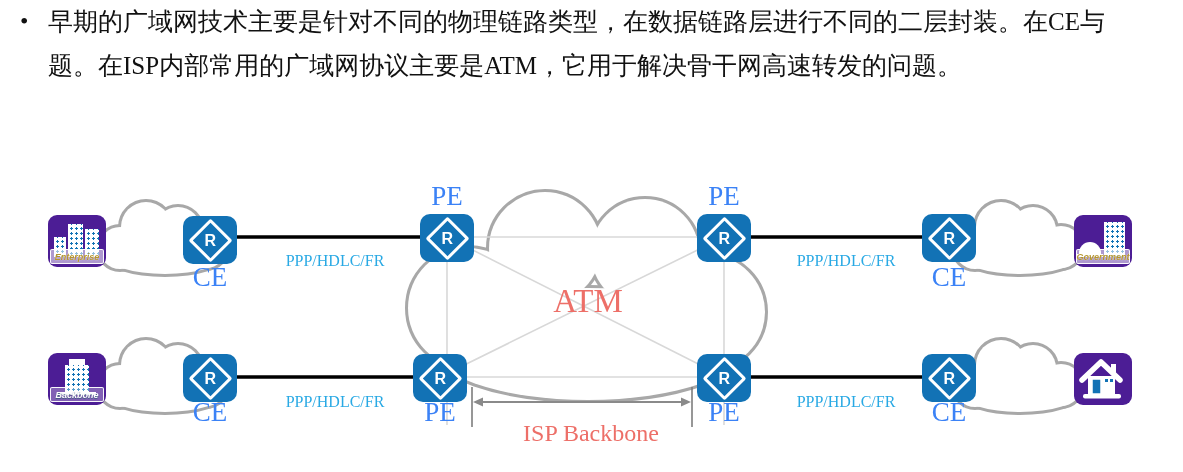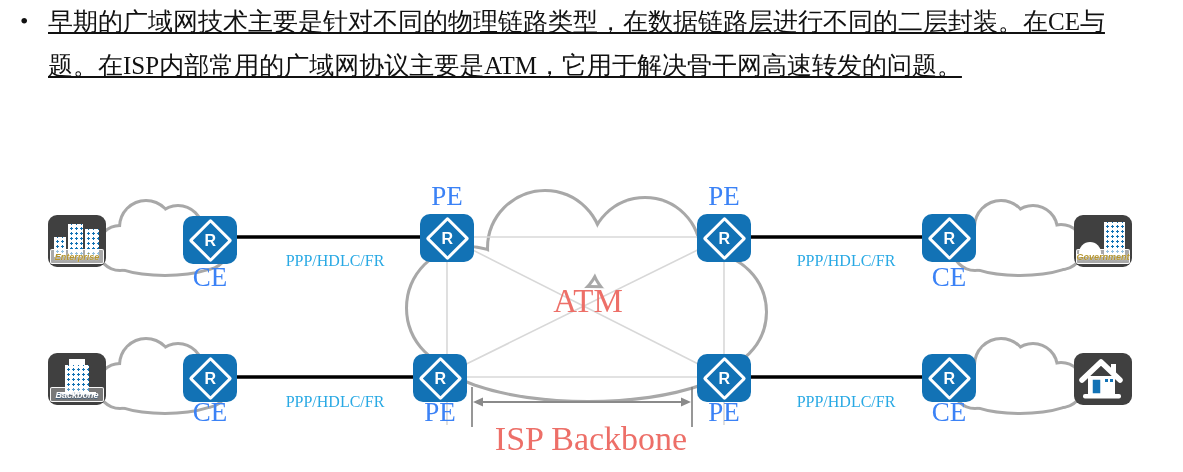--- a/index.html
+++ b/index.html
@@ -2,48 +2,48 @@
 <html><head>
 <meta charset="utf-8">
 <style>
   html,body{margin:0;padding:0;background:#fff;}
   .page{position:relative;width:1183px;height:472px;background:#fff;overflow:hidden;
         font-family:"Liberation Serif","DejaVu Serif",serif;}
   
   .para-bullet{position:absolute;left:20px;top:8px;font-size:24px;color:#111;}
   .para-lines{position:absolute;left:48px;top:0;width:1120px;color:#111;
               font-size:25px;line-height:44px;}
-  .para-line{white-space:nowrap;text-decoration:underline;}
+  .para-line{white-space:nowrap;}
   
   .svglayer{position:absolute;left:0;top:0;}
   
   .router{position:absolute;width:54px;height:48px;background:#1272b5;border-radius:10px;
           display:flex;align-items:center;justify-content:center;}
   .diamond{width:25px;height:25px;border:3px solid #fff;border-radius:2px;
            transform:rotate(45deg);display:flex;align-items:center;justify-content:center;}
   .rletter{transform:rotate(-45deg);color:#fff;font:bold 16px "Liberation Sans",sans-serif;}
   
-  .org{position:absolute;width:58px;height:52px;background:#404040;border-radius:9px;overflow:hidden;}
+  .org{position:absolute;width:58px;height:52px;background:#4c1d95;border-radius:9px;overflow:hidden;}
   .bldg{position:absolute;background-color:#fff;
         background-image:radial-gradient(#1272b5 1px, rgba(0,0,0,0) 1.4px);
         background-size:5px 5px;background-position:1px 2px;}
   .solidw{position:absolute;background:#fff;}
   .dome{position:absolute;background:#fff;border-radius:12px 12px 0 0;}
   .band{position:absolute;left:2px;right:2px;bottom:3px;height:13px;border-radius:2px;
         background:rgba(255,255,255,.55);border:1px solid rgba(255,255,255,.95);
         display:flex;align-items:center;justify-content:center;
         font:italic bold 9px "Liberation Sans",sans-serif;color:#b5952f;
         text-shadow:0 0 1px #fff;white-space:nowrap;}
   .band.edu{color:#fff;background:rgba(255,255,255,.30);text-shadow:0 1px 1px #3a5a7a;}
   
   .lbl{position:absolute;text-align:center;white-space:nowrap;}
   .node-lbl{font-size:27px;color:#3b82f6;}
   .link-lbl{font-size:16px;color:#29a9e4;}
   .atm-lbl{font-size:33px;color:#ed6f68;}
-  .backbone-lbl{font-size:34px;color:#ed6f68;}
+  .backbone-lbl{font-size:24px;color:#ed6f68;}
 </style>
 </head>
 <body>
 
 <div class="page">
 
   <span class="para-bullet">•</span>
   <div class="para-lines">
     <div class="para-line">早期的广域网技术主要是针对不同的物理链路类型，在数据链路层进行不同的二层封装。在CE与</div>
     <div class="para-line">题。在ISP内部常用的广域网协议主要是ATM，它用于解决骨干网高速转发的问题。</div>

